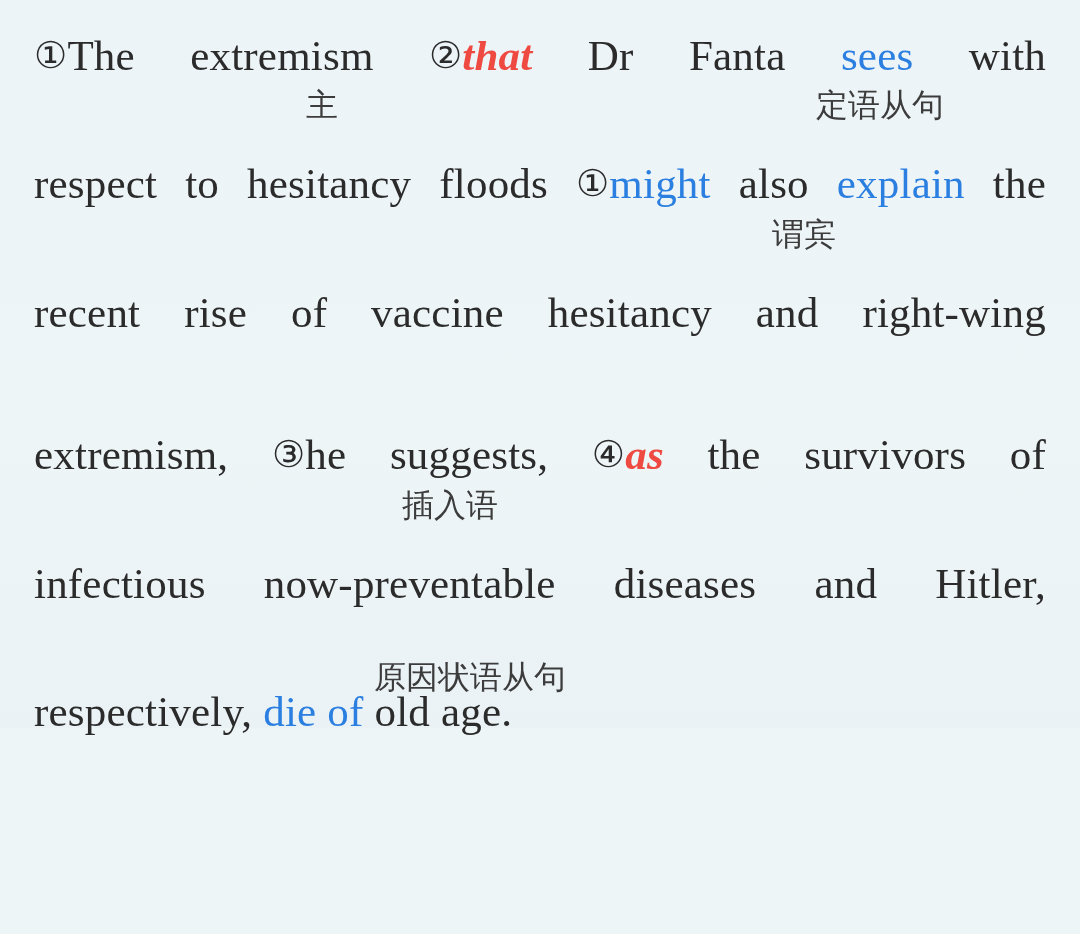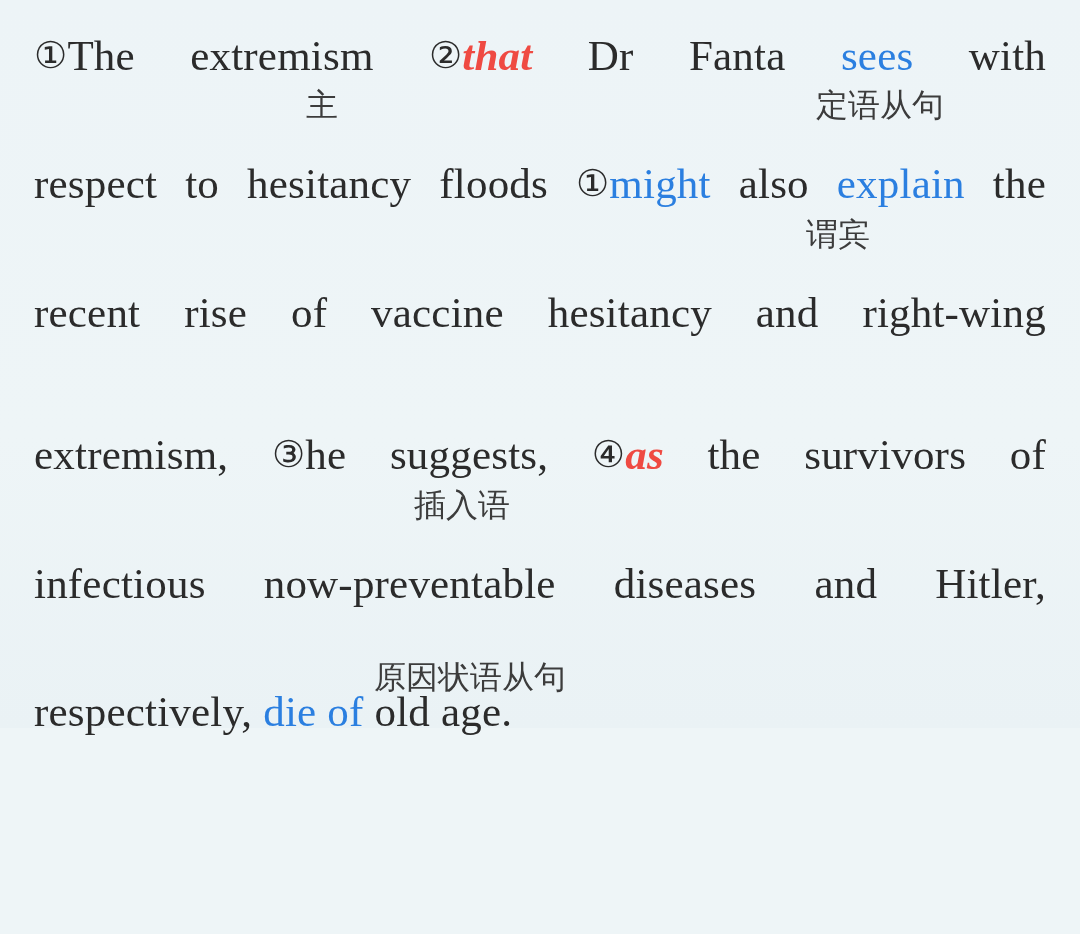--- a/index.html
+++ b/index.html
@@ -113,21 +113,21 @@
       <span class="w plain">respect</span>
       <span class="w plain">to</span>
       <span class="w plain">hesitancy</span>
       <span class="w plain">floods</span>
       <span class="w"><span class="circnum">①</span><span class="blue">might</span></span>
       <span class="w plain">also</span>
       <span class="w blue">explain</span>
       <span class="w plain">the</span>
     </div>
     <div class="cn-row">
-      <span class="cn" style="left: 772px; font-family: Liberation Mono, monospace;">谓宾</span>
+      <span class="cn" style="left: 738px; font-family: Liberation Mono, monospace;">谓宾</span>
     </div>
   </div>
 
   <div class="spacer-sm"></div>
 
   <div class="block">
     <div class="line justify">
       <span class="w plain">recent</span>
       <span class="w plain">rise</span>
       <span class="w plain">of</span>
@@ -145,21 +145,21 @@
     <div class="line justify">
       <span class="w plain">extremism,</span>
       <span class="w"><span class="circnum">③</span><span class="plain">he</span></span>
       <span class="w plain">suggests,</span>
       <span class="w"><span class="circnum">④</span><span class="red">as</span></span>
       <span class="w plain">the</span>
       <span class="w plain">survivors</span>
       <span class="w plain">of</span>
     </div>
     <div class="cn-row">
-      <span class="cn" style="left: 380px; text-align: right;">插入语</span>
+      <span class="cn" style="left: 368px; text-align: right;">插入语</span>
     </div>
   </div>
 
   <div class="spacer-sm"></div>
 
   <div class="block">
     <div class="line justify">
       <span class="w plain">infectious</span>
       <span class="w plain">now-preventable</span>
       <span class="w plain">diseases</span>

